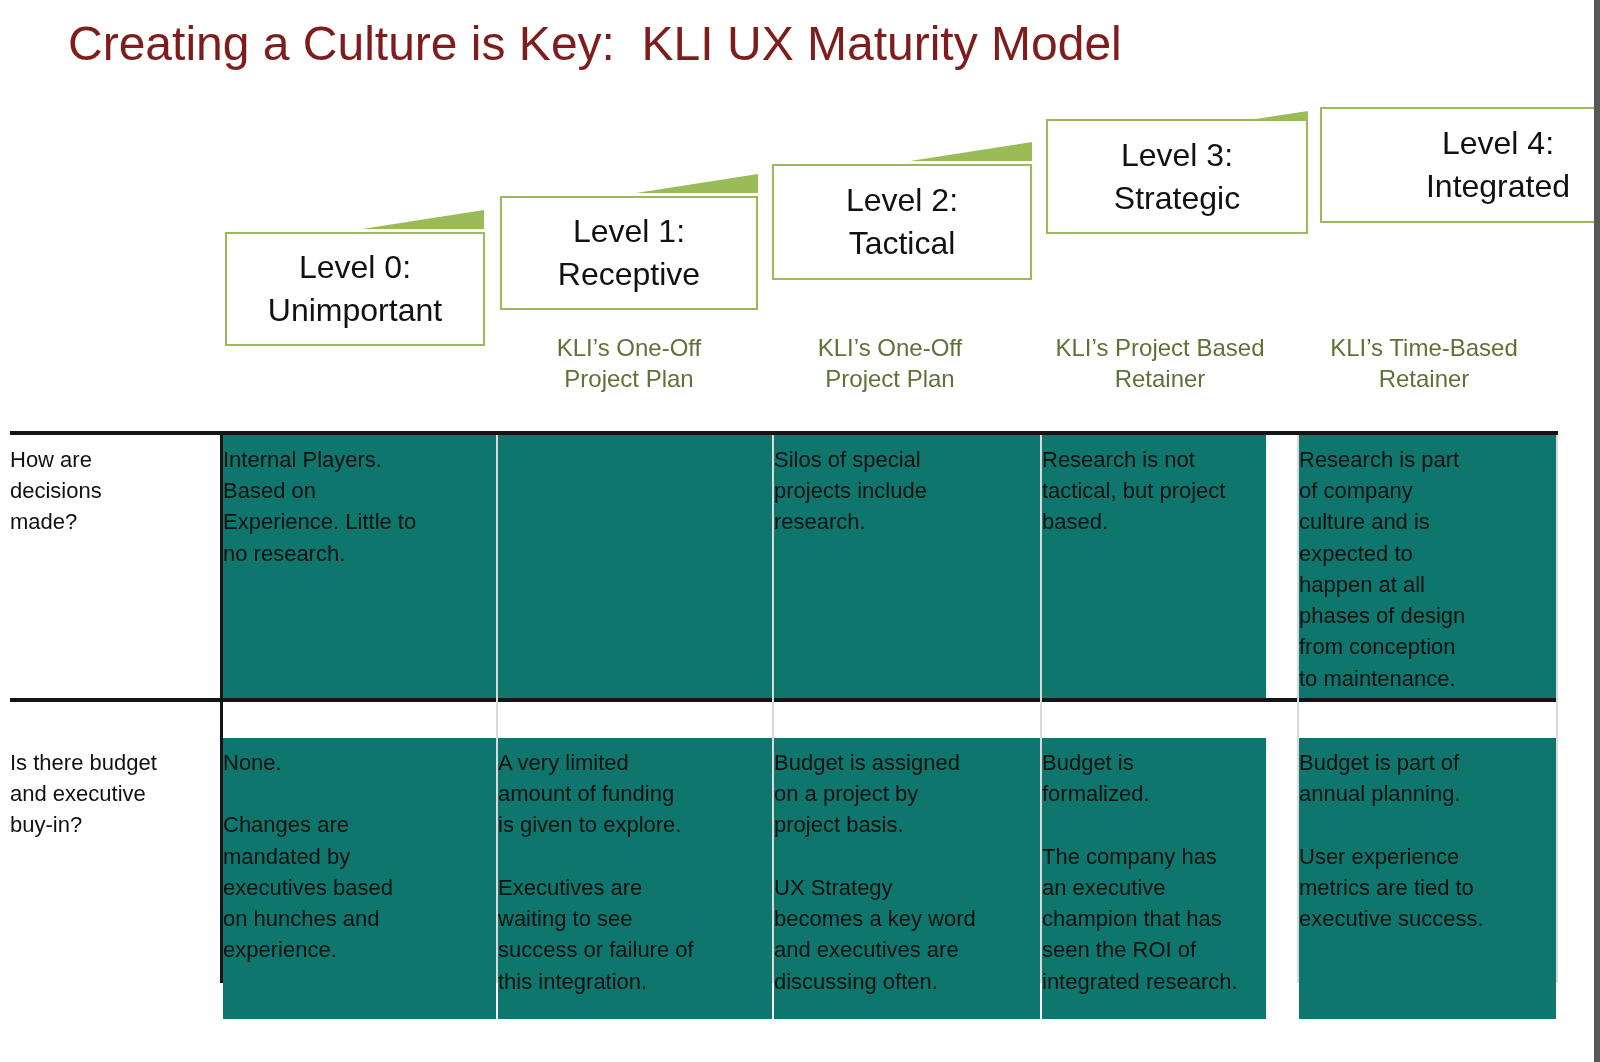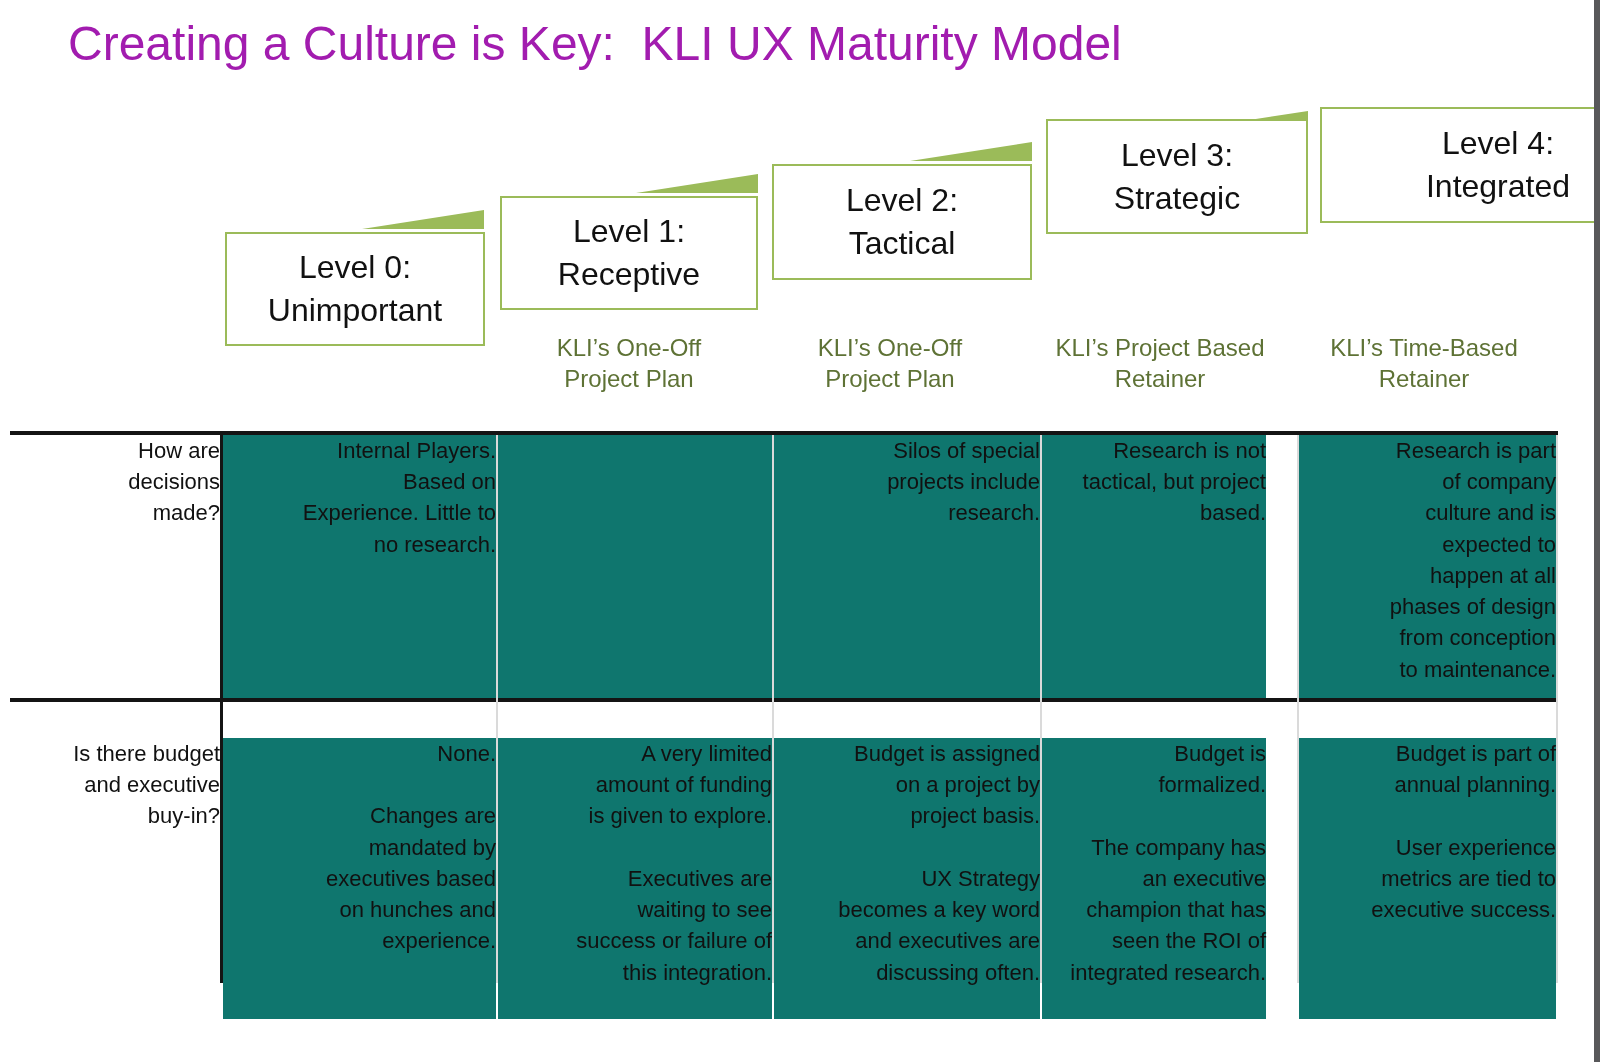--- a/index.html
+++ b/index.html
@@ -4,21 +4,21 @@
 <style>
   html,body { margin:0; padding:0; background:#ffffff; }
   .slide {
     position:relative; width:1600px; height:1062px; background:#ffffff;
     overflow:hidden; font-family:"Liberation Sans", sans-serif; color:#1a1a1a;
   }
   .edge-strip { position:absolute; top:0; right:0; width:6px; height:1062px; background:#58585a; }
 
   .title {
     position:absolute; left:68px; top:16px; font-size:48px; line-height:1.15;
-    color:#a21caf; white-space:pre; font-weight:400;
+    color:#7f1d1d; white-space:pre; font-weight:400;
   }
 
   .lvl-box {
     position:absolute; background:#ffffff; border:2.5px solid #9bbb59;
     display:flex; align-items:center; justify-content:center; text-align:center;
     font-size:32px; line-height:1.33; color:#111111; white-space:pre-line;
   }
   .b0 { left:225px;  top:232px; width:256px; height:110px; }
   .b1 { left:500px;  top:196px; width:254px; height:110px; }
   .b2 { left:772px;  top:164px; width:256px; height:112px; }
@@ -45,22 +45,22 @@
 
   .rule-h { position:absolute; background:#141414; height:4px; left:10px; width:1548px; }
   .rule-top { top:431px; }
   .rule-mid { top:698px; }
   .divider-black { position:absolute; background:#141414; left:220px; top:431px; width:3px; height:552px; }
   .sep { position:absolute; background:#dadada; width:2px; top:435px; height:548px; }
   .sep-a { left:496px; }  .sep-b { left:772px; }  .sep-c { left:1040px; }
   .sep-d { left:1297px; } .sep-e { left:1556px; }
 
   .cell {
-    position:absolute; text-align:right; font-size:22px; line-height:1.42;
-    white-space:pre-line; color:#111111; box-sizing:border-box;
+    position:absolute; text-align:left; font-size:22px; line-height:1.42;
+    white-space:pre-line; color:#111111; padding-top:9px; box-sizing:border-box;
   }
   .cell-tint { background:#0f766e; }
   .row1 { top:435px; height:263px; }
   .row2 { top:702px; height:281px;margin-top:36px; }
   .q-col { left:10px;   width:210px; }
   .c0    { left:223px;  width:273px; }
   .c1    { left:498px;  width:274px; }
   .c2    { left:774px;  width:266px; }
   .c3    { left:1042px; width:224px; }
   .c4    { left:1299px; width:257px; }

